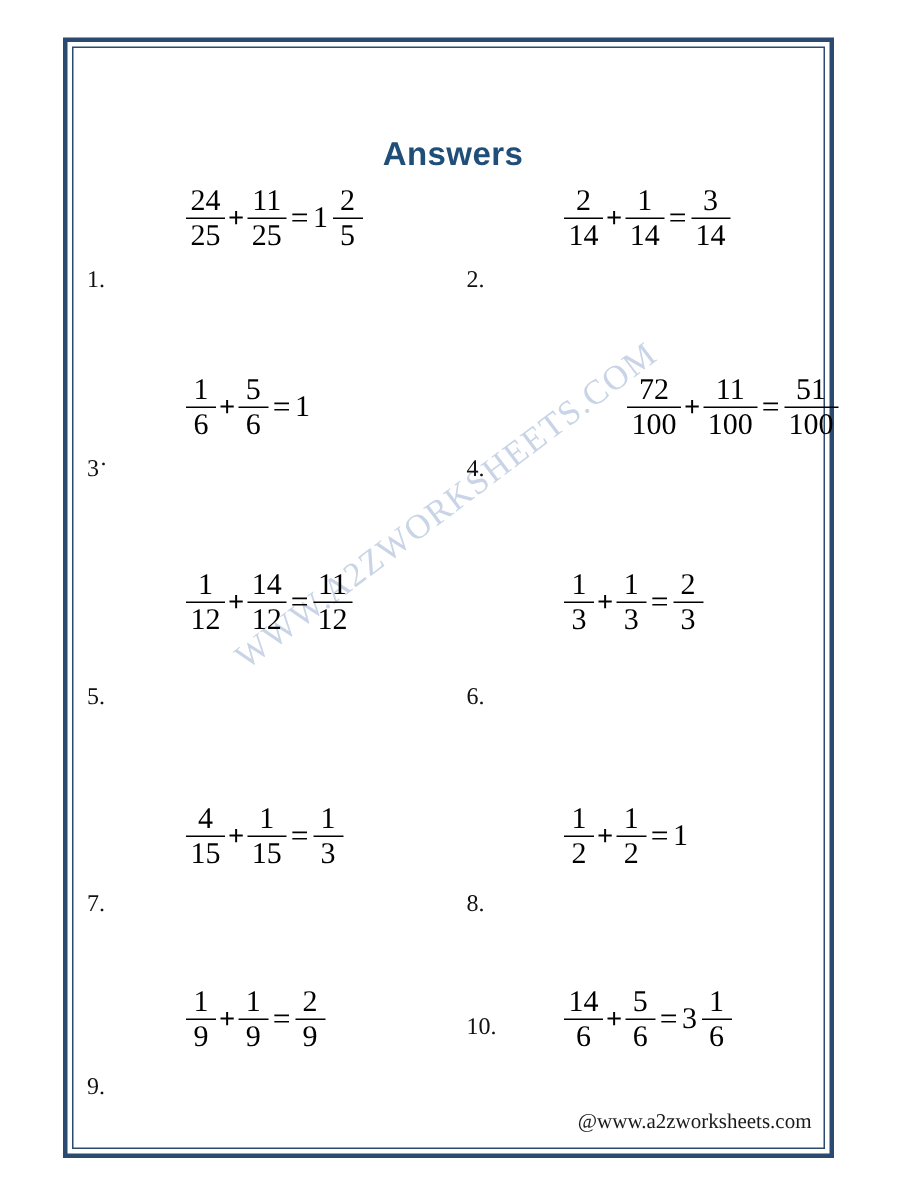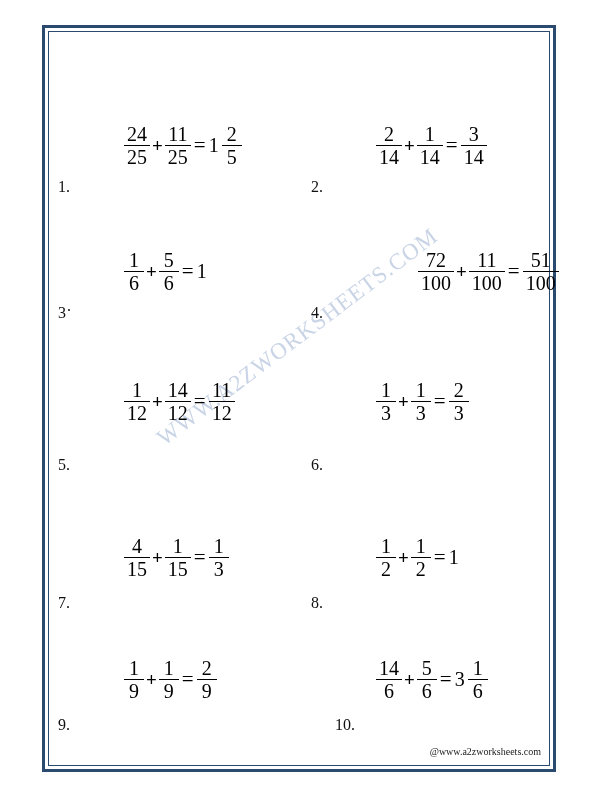--- a/index.html
+++ b/index.html
@@ -143,34 +143,35 @@
     padding: 0 1px;
   }
   .whole.mixed { padding-right: 2px; }
 
   
   #footer-credit {
     position: absolute;
     right: 12px;
     bottom: 12px;
     font-family: "Liberation Serif", serif;
-    font-size: 10px;
+    font-size: 14px;
     color: #1a1a1a;
     z-index: 3;
     white-space: nowrap;
   }
 </style>
 </head>
 <body>
 
 <div id="page-frame">
   <div id="page-frame-inner"></div>
 
   <div id="watermark">WWW.A2ZWORKSHEETS.COM</div>
 
+  <div id="title">Answers</div>
 
   <div id="problems">
       <div class="prob-number" style="left: 13px; top: 150px;">1.</div>
       <div class="expression" style="left: 78px; top: 96px; align-items: center;">
         <span class="frac">
           <span class="num">24</span>
           <span class="bar"></span>
           <span class="den">25</span>
         </span>
         <span class="op plus">+</span>
@@ -332,21 +333,21 @@
           <span class="bar"></span>
           <span class="den">9</span>
         </span>
         <span class="op eq">=</span>
         <span class="frac">
           <span class="num">2</span>
           <span class="bar"></span>
           <span class="den">9</span>
         </span>
       </div>
-      <div class="prob-number" style="left: 266px; top: 688px; margin-left: 24px;">10.</div>
+      <div class="prob-number" style="left: 266px; top: 648px;">10.</div>
       <div class="expression" style="left: 330px; top: 630px;">
         <span class="frac">
           <span class="num">14</span>
           <span class="bar"></span>
           <span class="den">6</span>
         </span>
         <span class="op plus">+</span>
         <span class="frac">
           <span class="num">5</span>
           <span class="bar"></span>

